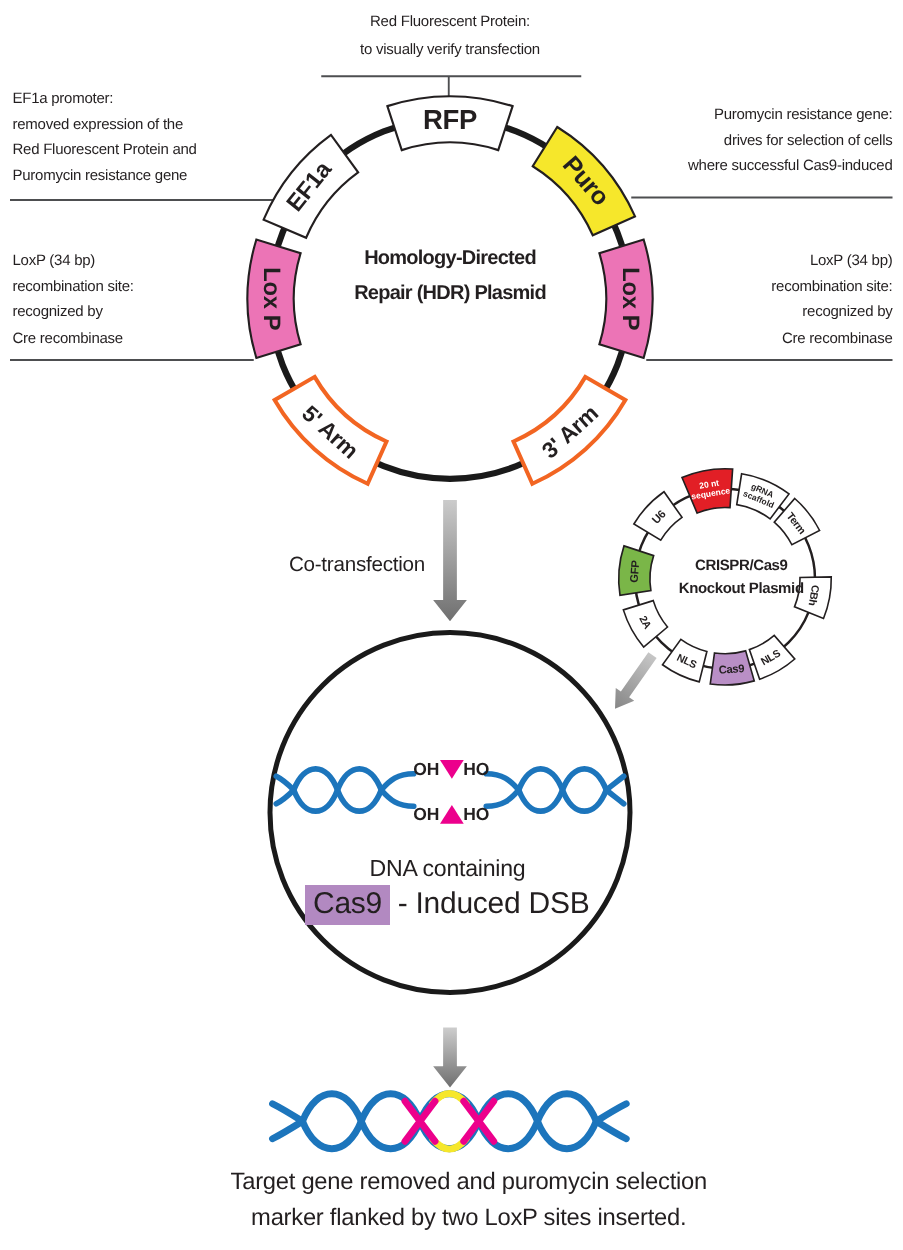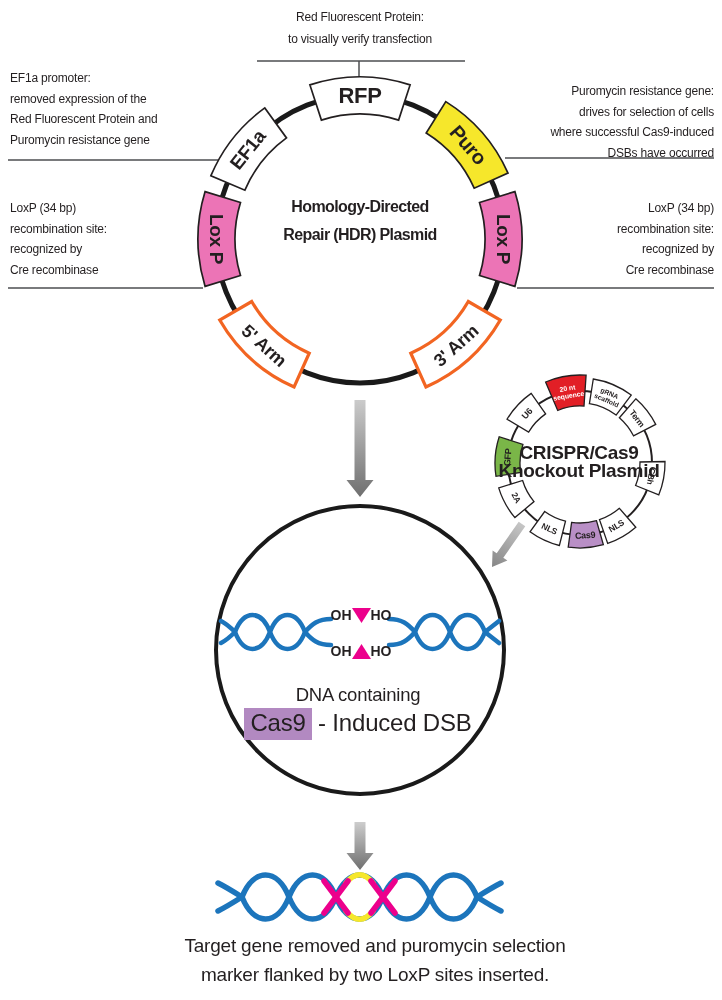--- a/index.html
+++ b/index.html
@@ -12,21 +12,21 @@
   .right-align{text-align:right;}
   .center{text-align:center;}
   #top-label{left:210px;top:6px;width:300px;font-size:12px;line-height:22px;}
   #ann-ef1a{left:10px;top:68px;width:235px;}
   #ann-puro{right:8px;top:81px;width:240px;}
   #ann-loxp-left{left:10px;top:198px;width:235px;}
   #ann-loxp-right{right:8px;top:198px;width:240px;}
   #hdr-title{left:230px;top:193px;width:260px;font-size:16px;line-height:28px;
              font-weight:bold;letter-spacing:-0.6px;}
   #cotransfection{left:178px;top:443px;width:162px;font-size:16.5px;}
-  #crispr-title{left:468px;top:444px;width:222px;font-size:19px;line-height:17.5px;
+  #crispr-title{left:482px;top:444px;width:222px;font-size:12px;line-height:17.5px;
                 font-weight:bold;letter-spacing:-0.3px;}
   #dna-caption1{left:208px;top:684px;width:300px;font-size:18.5px;}
   #dna-caption2{left:208px;top:708px;width:300px;font-size:24px;}
   #cas9-chip{display:inline-block;background:#b289c1;padding:1px 6px 3px 6px;}
   #bottom-caption{left:125px;top:932px;width:500px;font-size:19px;line-height:28.5px;}
   svg text{font-family:"Liberation Sans",sans-serif;}
 </style>
 </head>
 <body>
 
@@ -164,21 +164,20 @@
   <div>EF1a promoter:</div>
   <div>removed expression of the</div>
   <div>Red Fluorescent Protein and</div>
   <div>Puromycin resistance gene</div>
 </div>
 
 <div class="txt ann right-align" id="ann-puro">
   <div>Puromycin resistance gene:</div>
   <div>drives for selection of cells</div>
   <div>where successful Cas9-induced</div>
-  <div>DSBs have occurred</div>
 </div>
 
 <div class="txt ann left-align" id="ann-loxp-left">
   <div>LoxP (34 bp)</div>
   <div>recombination site:</div>
   <div>recognized by</div>
   <div>Cre recombinase</div>
 </div>
 
 <div class="txt ann right-align" id="ann-loxp-right">
@@ -186,20 +185,21 @@
   <div>recombination site:</div>
   <div>recognized by</div>
   <div>Cre recombinase</div>
 </div>
 
 <div class="txt center" id="hdr-title">
   <div>Homology-Directed</div>
   <div>Repair (HDR) Plasmid</div>
 </div>
 
+<div class="txt right-align" id="cotransfection">Co-transfection</div>
 
 <div class="txt center" id="crispr-title">
   <div>CRISPR/Cas9</div>
   <div>Knockout Plasmid</div>
 </div>
 
 <div class="txt center" id="dna-caption1">DNA containing</div>
 <div class="txt center" id="dna-caption2"><span id="cas9-chip">Cas9</span><span> - Induced DSB</span></div>
 
 <div class="txt center" id="bottom-caption">

